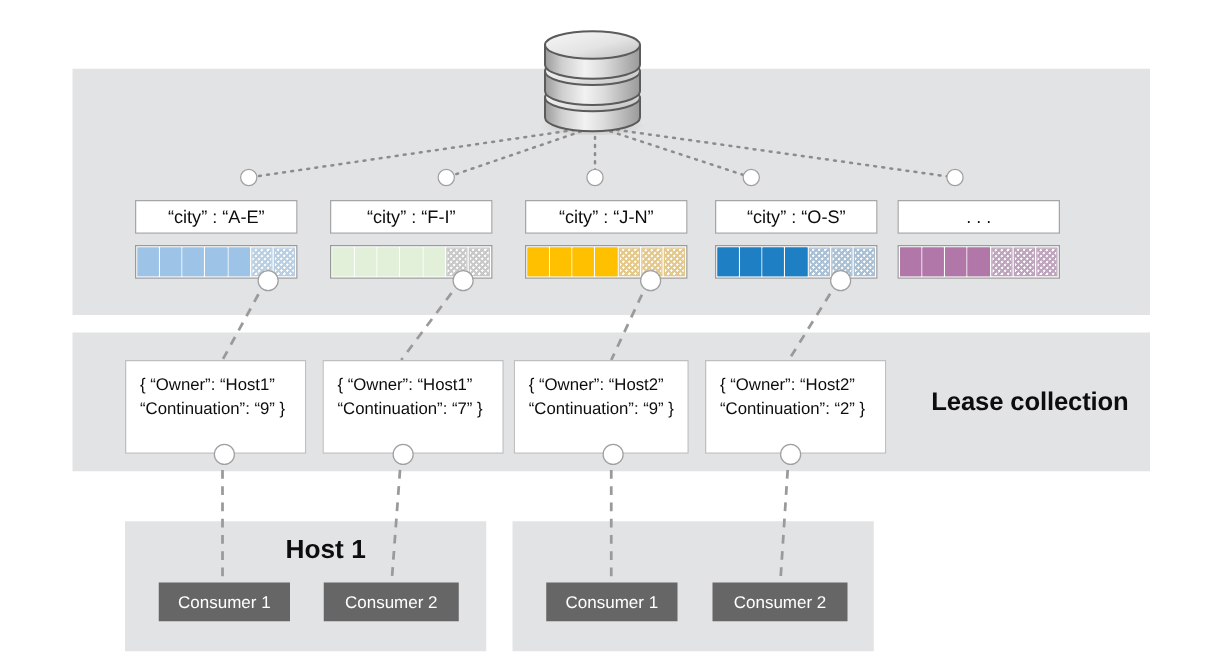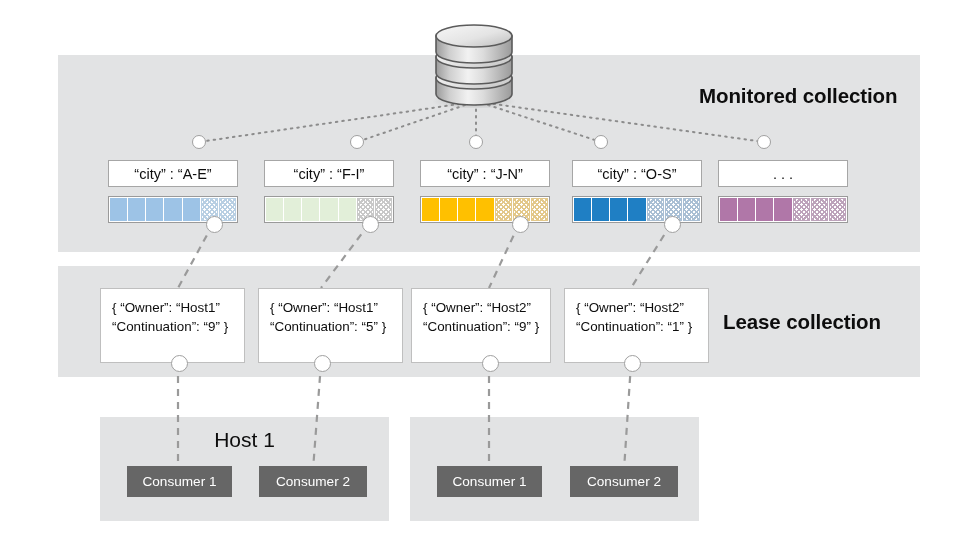--- a/index.html
+++ b/index.html
@@ -23,21 +23,21 @@
   
   .band-caption{
     position:absolute;
     font-size:20.5px;
     color:#0d0d0d;
     font-weight:bold;
     letter-spacing:-0.1px;
     white-space:nowrap;
   }
   #caption-monitored{left:699px;top:84px;}
-  #caption-lease{left:723px;top:310px;}
+  #caption-lease{left:745px;top:310px;}
 
   
   #links{position:absolute;left:0;top:0;width:977px;height:537px;pointer-events:none;}
 
   
   .pbox{
     position:absolute;
     top:160px;
     height:27px;
     background:#ffffff;
@@ -84,24 +84,25 @@
     font-size:13.4px;
     line-height:19px;
     color:#0d0d0d;
   }
   .lbox div{white-space:nowrap;}
 
   
   .host-title{
     position:absolute;
     font-size:21px;
-    font-weight:normal;
+    font-weight:bold;
     color:#0d0d0d;
     width:289px;
     text-align:center;
+    padding-left:16px;
   }
   #host1-title{left:100px;top:428px;}
   #host2-title{left:410px;top:428px;}
   .consumer{
     position:absolute;
     top:466px;
     height:31px;
     background:#666666;
     color:#ffffff;
     font-size:13.6px;
@@ -172,21 +173,20 @@
     <path d="M9,62 L9,78 A38,11 0 0 0 85,78 L85,62 Z" fill="url(#cylg)" stroke="#5b5b5b" stroke-width="1.6"></path>
     <ellipse cx="47" cy="62" rx="38" ry="11" fill="url(#topg)" stroke="#5b5b5b" stroke-width="1.6"></ellipse>
 
     <path d="M9,41 L9,57 A38,11 0 0 0 85,57 L85,41 Z" fill="url(#cylg)" stroke="#5b5b5b" stroke-width="1.6"></path>
     <ellipse cx="47" cy="41" rx="38" ry="11" fill="url(#topg)" stroke="#5b5b5b" stroke-width="1.6"></ellipse>
 
     <path d="M9,20 L9,36 A38,11 0 0 0 85,36 L85,20 Z" fill="url(#cylg)" stroke="#5b5b5b" stroke-width="1.6"></path>
     <ellipse cx="47" cy="20" rx="38" ry="11" fill="url(#topg)" stroke="#5b5b5b" stroke-width="1.6"></ellipse>
   </svg>
 
-  <div class="band-caption" id="caption-monitored">Monitored collection</div>
   <div class="band-caption" id="caption-lease">Lease collection</div>
 
   <div id="partition-layer">
       <div class="dot" style="left: 192px; top: 135px;"></div>
       <div class="pbox" style="left: 108px; width: 130px;">“city” : “A-E”</div>
       <div class="pbar" style="left: 108px; width: 130px;">
         <div class="cell" style="background: rgb(157, 195, 230); border: 1px solid rgb(157, 195, 230);"></div>
         <div class="cell" style="background: rgb(157, 195, 230); border: 1px solid rgb(157, 195, 230);"></div>
         <div class="cell" style="background: rgb(157, 195, 230); border: 1px solid rgb(157, 195, 230);"></div>
         <div class="cell" style="background: rgb(157, 195, 230); border: 1px solid rgb(157, 195, 230);"></div>
@@ -244,31 +244,31 @@
       </div>
     </div>
   <div id="lease-layer">
       <div class="lbox" style="left: 100px; width: 145px;">
         <div>{ “Owner”: “Host1”</div>
         <div>“Continuation”: “9” }</div>
       </div>
       <div class="dot" style="left: 171px; top: 355px; width: 17px; height: 17px;"></div>
       <div class="lbox" style="left: 258px; width: 145px;">
         <div>{ “Owner”: “Host1”</div>
-        <div>“Continuation”: “5” }</div>
+        <div>“Continuation”: “7” }</div>
       </div>
       <div class="dot" style="left: 314px; top: 355px; width: 17px; height: 17px;"></div>
       <div class="lbox" style="left: 411px; width: 140px;">
         <div>{ “Owner”: “Host2”</div>
         <div>“Continuation”: “9” }</div>
       </div>
       <div class="dot" style="left: 482px; top: 355px; width: 17px; height: 17px;"></div>
       <div class="lbox" style="left: 564px; width: 145px;">
         <div>{ “Owner”: “Host2”</div>
-        <div>“Continuation”: “1” }</div>
+        <div>“Continuation”: “2” }</div>
       </div>
       <div class="dot" style="left: 624px; top: 355px; width: 17px; height: 17px;"></div>
     </div>
 
   <div class="host-title" id="host1-title">Host 1</div>
 
   <div class="consumer" style="left:127px;width:105px;">Consumer 1</div>
   <div class="consumer" style="left:259px;width:108px;">Consumer 2</div>
   <div class="consumer" style="left:437px;width:105px;">Consumer 1</div>
   <div class="consumer" style="left:570px;width:108px;">Consumer 2</div>

